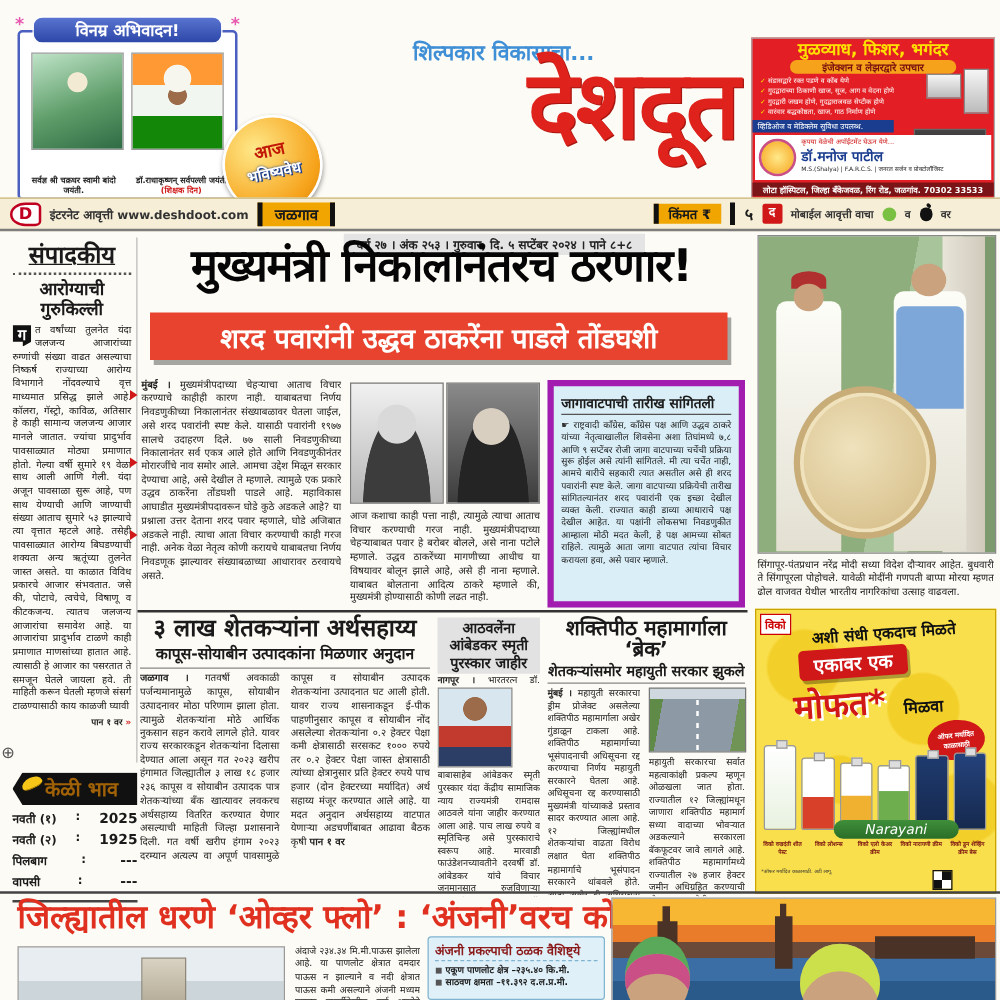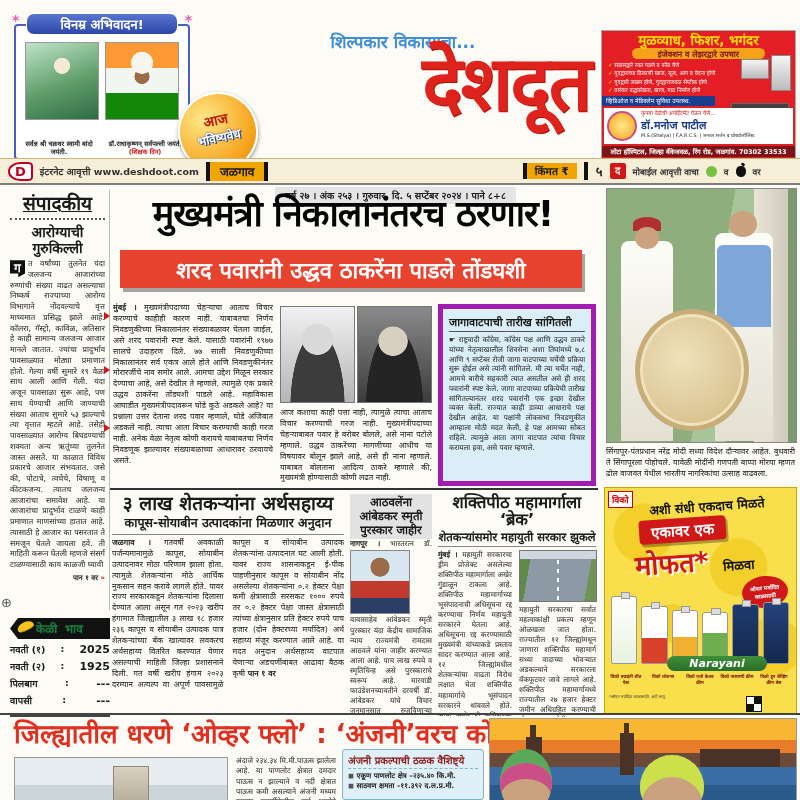--- a/index.html
+++ b/index.html
@@ -56,21 +56,21 @@
 
   
   .sidebar{left:10px;top:190px;width:100px;height:420px;border-right:1px solid #bbb;padding-right:4px;box-sizing:border-box;}
   .ed-title{font-size:19px;font-weight:900;text-align:center;border-bottom:2px dotted #555;padding-bottom:2px;text-decoration:underline;}
   .ed-head{font-size:14px;font-weight:900;text-align:center;margin:4px 0 3px;line-height:1.15;}
   .ed-body{font-size:7.8px;line-height:1.38;}
   .dropcap{float:left;width:15px;height:17px;background:#111;color:#fff;font-weight:bold;font-size:12px;text-align:center;margin:1px 3px 0 0;clip-path:polygon(0 0,100% 0,100% 78%,55% 100%,55% 78%,0 78%);}
   .contin{text-align:right;font-size:7px;font-weight:bold;margin-top:2px;}
   .contin::after{content:" »";color:#d01818;}
   .banana-box{left:10px;top:618px;width:100px;}
-  .banana-banner{background:#111;color:#15803d;font-weight:900;font-size:12px;padding:2px 4px 2px 26px;clip-path:polygon(0 50%,8px 0,100% 0,100% 100%,8px 100%);position:relative;font-family:Liberation Mono, monospace;}
+  .banana-banner{background:#111;color:#a16207;font-weight:900;font-size:16px;padding:2px 4px 2px 26px;clip-path:polygon(0 50%,8px 0,100% 0,100% 100%,8px 100%);position:relative;}
   .banana-icon{position:absolute;left:7px;top:4px;width:17px;height:8px;background:#f5c518;border-radius:60% 60% 50% 50%/70% 70% 40% 40%;transform:rotate(-25deg);border-bottom:1px solid #a67c00;}
   .rate-row{display:flex;justify-content:space-between;font-size:9.5px;font-weight:bold;margin-top:4px;}
   .rate-val{font-size:11px;font-weight:900;}
   .regmark{color:#555;font-size:13px;}
 
   
   .lead-head{left:112px;top:194px;width:482px;text-align:center;font-size:36px;font-weight:900;color:#050505;line-height:1.1;letter-spacing:-1px;}
   .lead-sub{left:120px;top:250px;width:462px;height:38px;background:#e8432e;color:#fff;font-size:22px;font-weight:900;display:flex;align-items:center;justify-content:center;box-shadow:3px 4px 0 rgba(60,60,60,.45);}
   .body-sm{font-size:7.9px;line-height:1.38;color:#222;}
   .dateline{font-weight:900;margin-top:20px;}
@@ -119,21 +119,21 @@
   .vicco-badge{position:absolute;right:8px;top:88px;width:46px;height:32px;background:#d01818;color:#fff;font-size:5.5px;font-weight:bold;text-align:center;border-radius:50%;padding-top:8px;box-sizing:border-box;transform:rotate(-6deg);}
   .tubes{position:absolute;left:6px;top:104px;width:178px;height:72px;display:flex;align-items:flex-end;gap:4px;}
   .tube{flex:1;border:1px solid #999;border-radius:3px 3px 2px 2px;position:relative;}
   .tube::before{content:"";position:absolute;top:-5px;left:35%;width:30%;height:5px;background:#ddd;border:1px solid #999;}
   .t1{height:66px;background:linear-gradient(#fff,#e8f2e0);}
   .t2{height:56px;background:linear-gradient(#fff 0 55%,#d8402a 55%);}
   .t3{height:52px;background:linear-gradient(#fff 0 50%,#f0b030 50%);}
   .t4{height:50px;background:linear-gradient(#fff 0 40%,#6fae4e 40%);}
   .t5{height:58px;background:linear-gradient(#1e3a6e,#16294e);}
   .t6{height:60px;background:linear-gradient(#24427c,#16294e);}
-  .narayani{position:absolute;left:62px;top:168px;width:100px;background:linear-gradient(#3f8f3a,#2a6e28);color:#fff;font-weight:700;font-size:11px;text-align:center;border-radius:8px;padding:1px 0;font-style:italic;}
+  .narayani{position:absolute;left:62px;top:168px;width:100px;background:linear-gradient(#3f8f3a,#2a6e28);color:#fff;font-weight:400;font-size:11px;text-align:center;border-radius:8px;padding:1px 0;font-style:italic;}
   .vicco-names{position:absolute;left:4px;top:186px;width:182px;display:flex;gap:3px;}
   .vicco-name{flex:1;font-size:4.6px;font-weight:bold;color:#7a1010;text-align:center;line-height:1.25;}
   .vicco-foot{position:absolute;left:4px;bottom:2px;width:182px;height:18px;font-size:4px;color:#333;}
   .qr{position:absolute;right:34px;bottom:2px;width:14px;height:14px;background:conic-gradient(#111 0 25%,#fff 25% 50%,#111 50% 75%,#fff 75%);border:1px solid #111;}
 
   
   .bot-rule{left:0;top:713px;width:800px;height:2px;background:#444;}
   .dams-head{left:14px;top:720px;width:575px;font-size:26px;font-weight:900;color:#e03020;line-height:1.1;}
   .dam-photo{left:14px;top:757px;width:212px;height:43px;border:1px solid #999;background:linear-gradient(#e7edf1 0 62%,#cbd5da 62%);position:absolute;}
   .dam-tower{position:absolute;left:46%;top:18%;width:34px;height:82%;background:linear-gradient(#d9d2c2,#b5ad98);border:1px solid #8f8878;}

